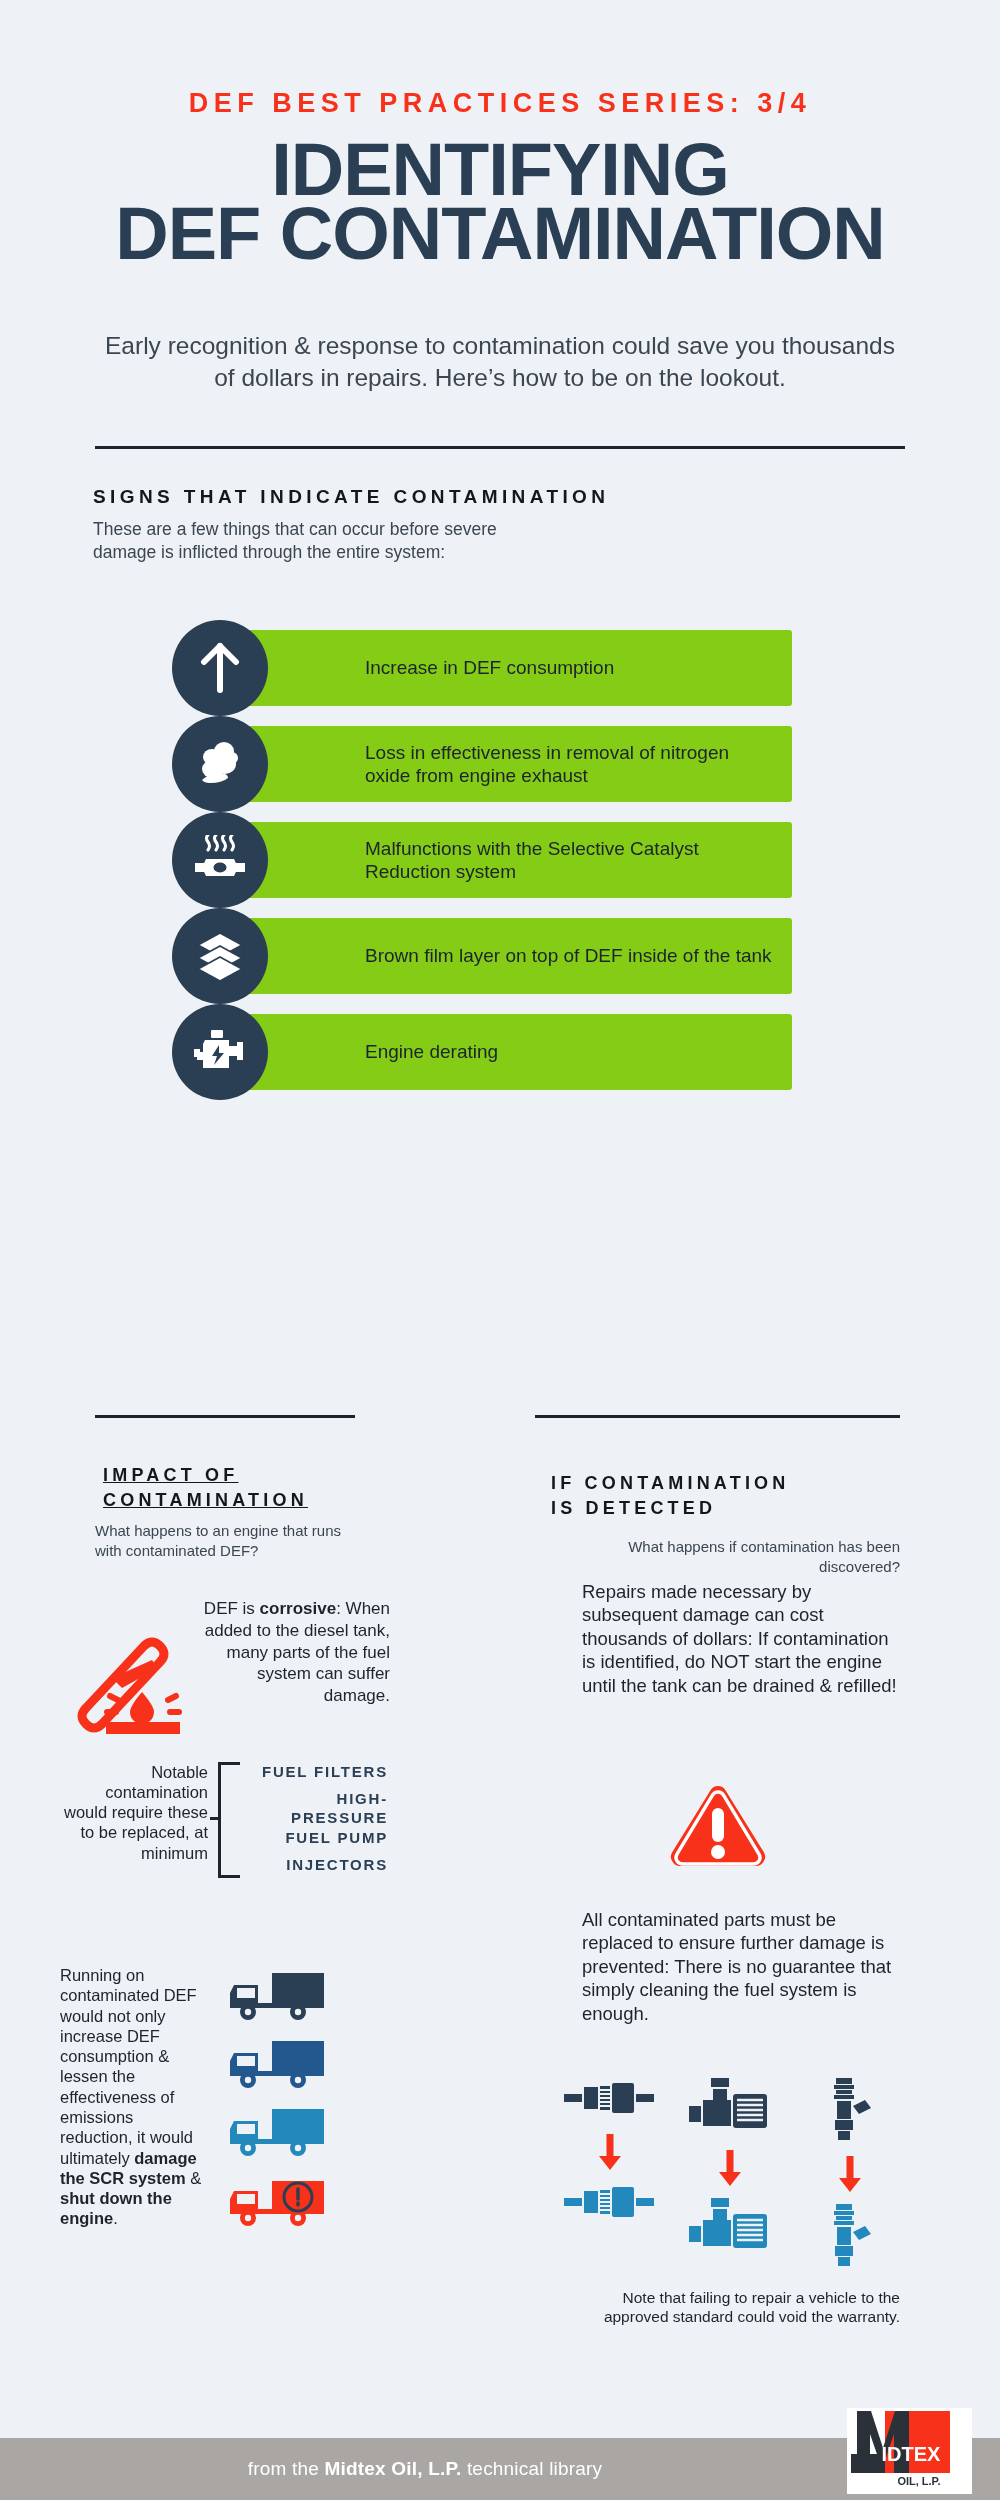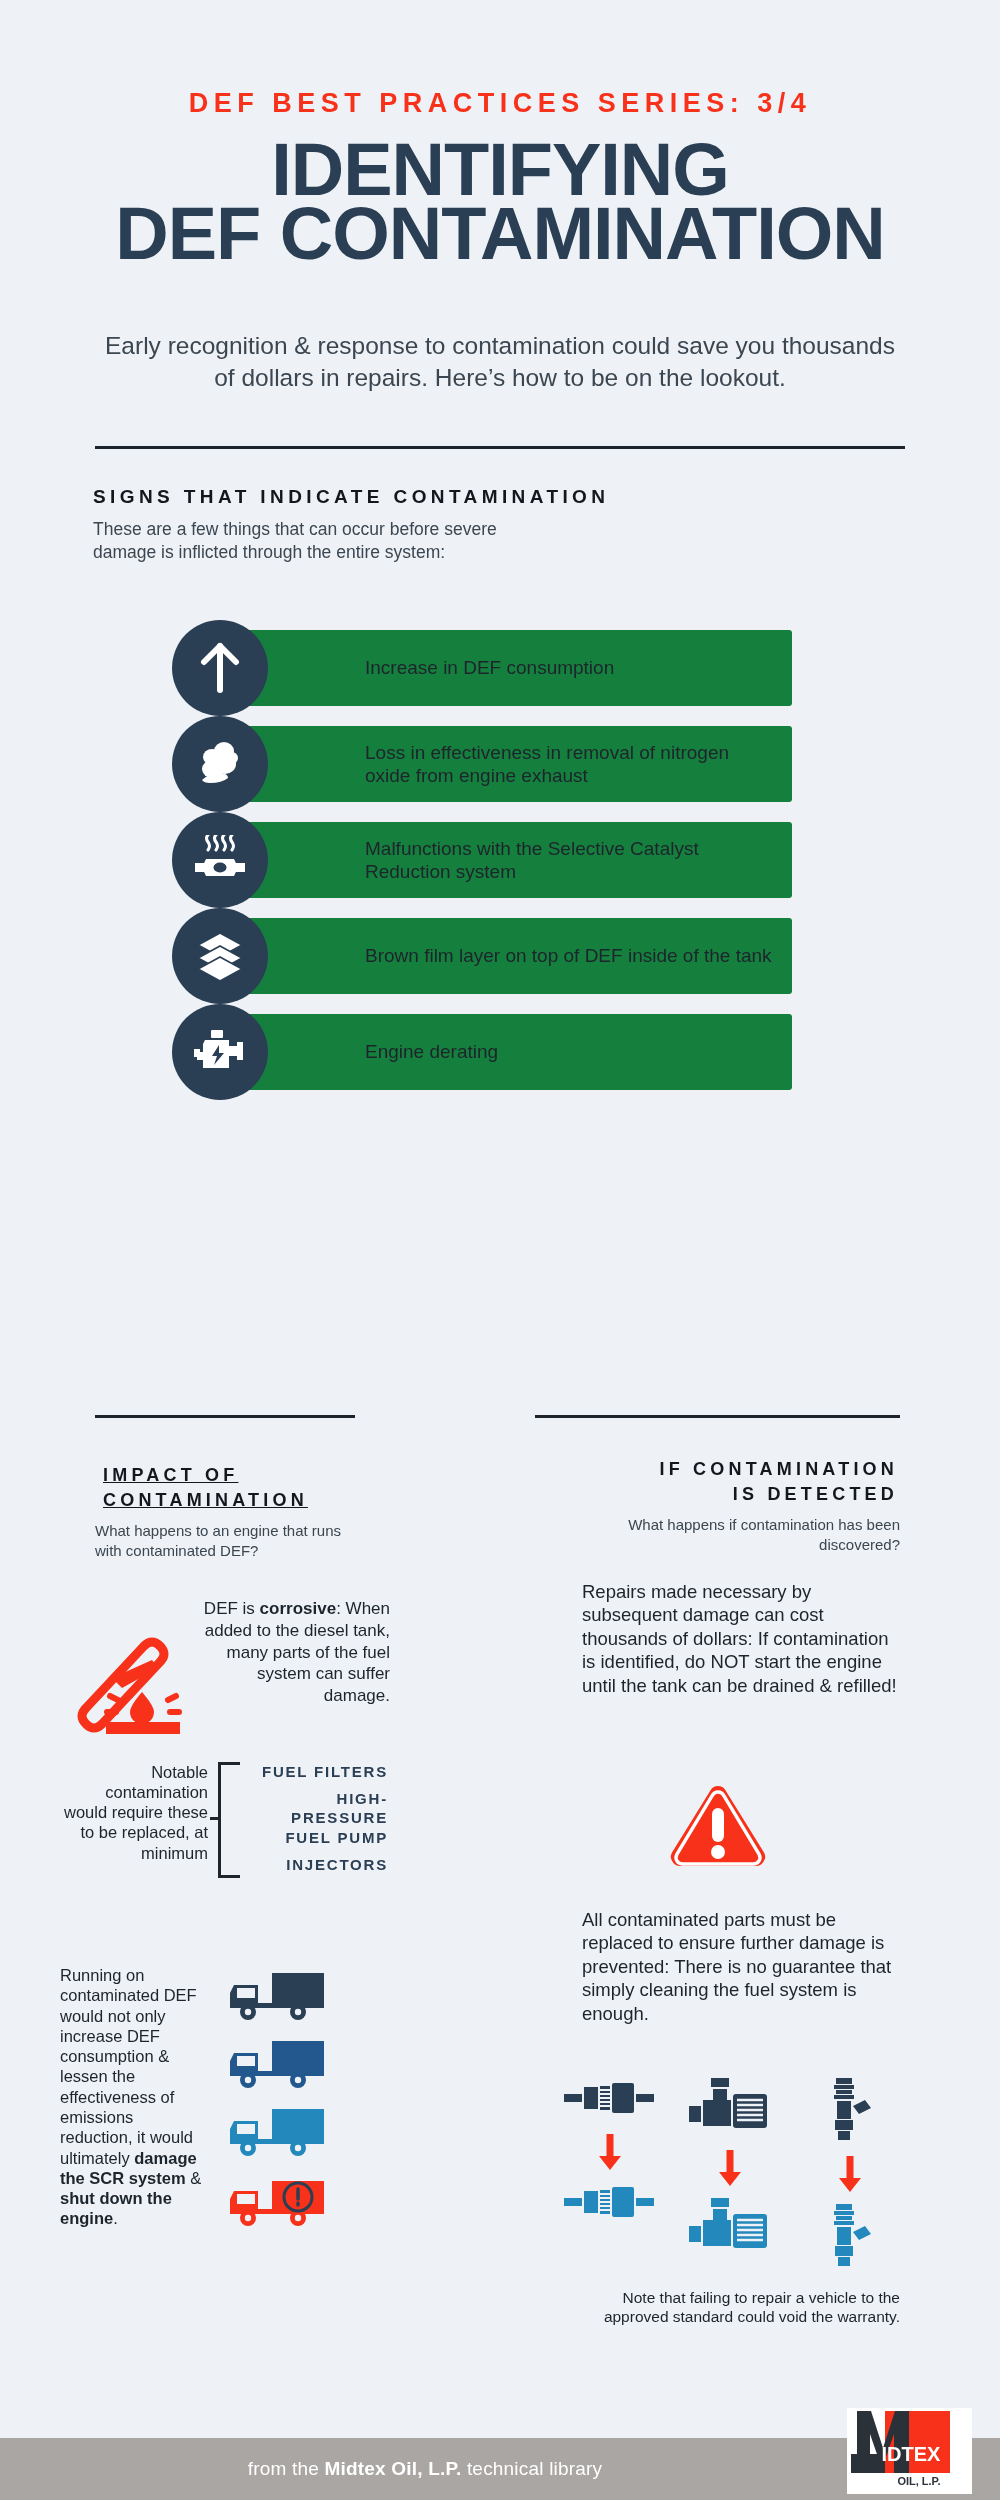--- a/index.html
+++ b/index.html
@@ -91,21 +91,21 @@
     width: 620px;
     height: 96px;
     margin-bottom: 0px;
   }
   .sign-bar {
     position: absolute;
     left: 58px;
     top: 10px;
     width: 562px;
     height: 76px;
-    background: #15803d;
+    background: #84cc16;
     border-radius: 3px;
     display: flex;
     align-items: center;
   }
   .sign-label {
     margin-left: 135px;
     margin-right: 16px;
     font-size: 19px;
     line-height: 1.22;
     color: #1d242c;
@@ -235,22 +235,22 @@
   .trucks-text b { font-weight: bold; }
   .trucks-col {
     position: absolute;
     left: 168px; top: 6px;
   }
   .truck-item { height: 52px; margin-bottom: 16px; position: relative; }
 
   
   .colR { position: absolute; top: 1455px; left: 535px; width: 365px; }
   .colR h2 {
-    margin: 2px;
-    text-align: right;
+    margin: 16px;
+    text-align: left;
     font-size: 18px;
     letter-spacing: 4.2px;
     line-height: 1.4;
     font-weight: bold;
     color: #14181d;
   }
   .colR .lead {
     margin-top: 8px;
     margin-left: auto;
     text-align: right;

